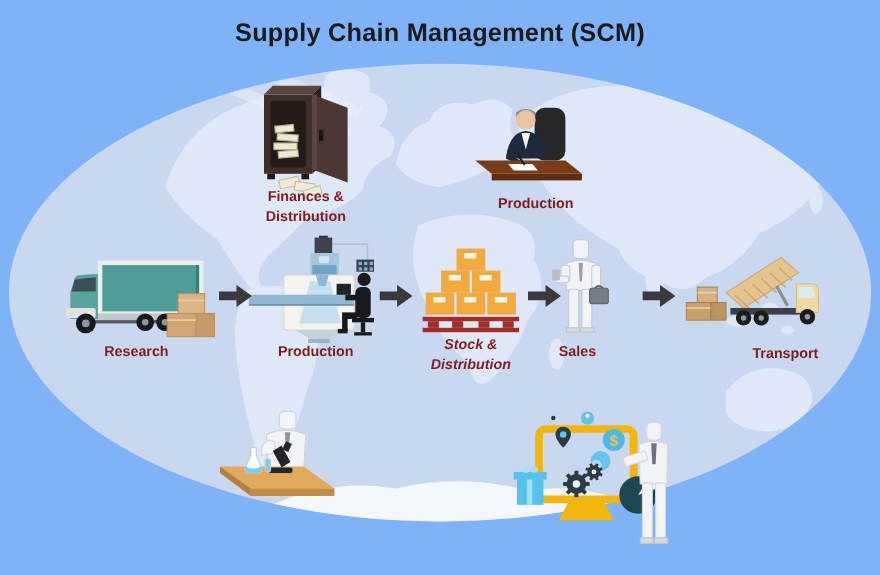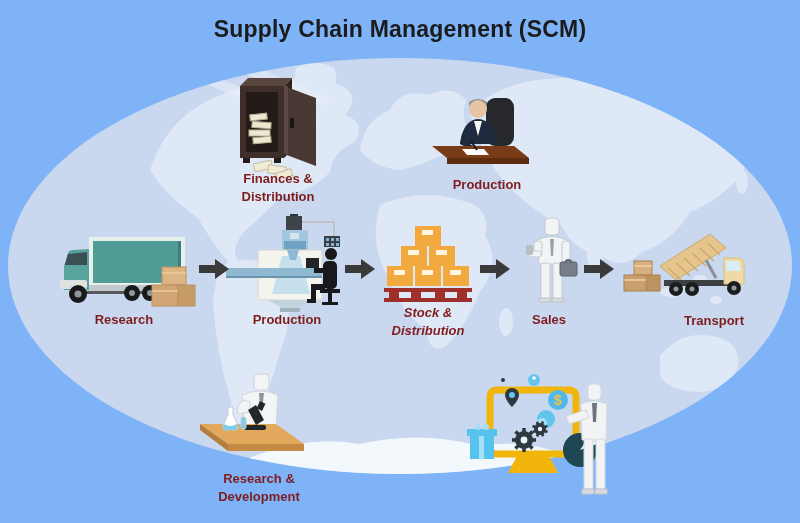--- a/index.html
+++ b/index.html
@@ -231,21 +231,21 @@
     <div class="label" style="left:44px; top:80px;font-style:italic;">
       <span>Stock &amp;</span>
       <span>Distribution</span>
     </div>
   </div>
 
   <svg class="arrow" style="left:480px; top:259px;" width="30" height="20" viewBox="0 0 30 20">
     <polygon points="0,6 16,6 16,0 30,10 16,20 16,14 0,14" fill="#3A3A3A"></polygon>
   </svg>
 
-  <div class="node" style="left:524px; top:216px;">
+  <div class="node" style="left:500px; top:216px;">
     <svg width="56" height="90" viewBox="0 0 56 90">
       <g fill="#F2F3F5" stroke="#C6CBD2" stroke-width="1">
         <rect x="21" y="2" width="14" height="17" rx="4"></rect>
         <path d="M13,24 Q28,17 43,24 L41,48 L15,48 Z"></path>
         <rect x="10" y="25" width="8" height="15" rx="3"></rect>
         <rect x="5" y="35" width="12" height="6" rx="2"></rect>
         <rect x="38" y="25" width="8" height="21" rx="3"></rect>
         <rect x="17" y="47" width="9" height="36" rx="2"></rect>
         <rect x="29" y="47" width="9" height="36" rx="2"></rect>
       </g>
@@ -312,24 +312,20 @@
       <polygon points="2,52 30,72 30,79 2,58" fill="#B37F3C"></polygon>
       <g fill="#23262A">
         <polygon points="50,38 58,33 66,48 58,53"></polygon>
         <rect x="46" y="53" width="22" height="5" rx="2"></rect>
         <rect x="60" y="30" width="6" height="8" transform="rotate(25 63 34)"></rect>
       </g>
       <path d="M30,35 h5 v7 l5,12 q1,4 -3,4 h-9 q-4,0 -3,-4 l5,-12 Z" fill="#FDFEFE" stroke="#C6CBD1"></path>
       <path d="M26,52 q6,4 13,0 l1,2 q0,4 -3,4 h-9 q-4,0 -3,-4 Z" fill="#7FCDEC"></path>
       <rect x="43" y="45" width="5" height="12" rx="2" fill="#7FCDEC" stroke="#C6CBD1"></rect>
     </svg>
-    <div class="label" style="left:61px; top:98px;">
-      <span>Research &amp;</span>
-      <span>Development</span>
-    </div>
   </div>
 
   <div class="node" style="left:462px; top:372px;">
     <svg width="150" height="126" viewBox="0 0 150 126">
       <rect x="28" y="18" width="86" height="64" rx="6" fill="none" stroke="#F2B50B" stroke-width="7"></rect>
       <polygon points="56,82 86,82 96,101 46,101" fill="#F2B50B"></polygon>
       <rect x="8" y="62" width="24" height="25" fill="#58C2EE"></rect>
       <rect x="17" y="62" width="5" height="25" fill="#A5E0F7"></rect>
       <rect x="5" y="57" width="30" height="7" fill="#58C2EE"></rect>
       <circle cx="16" cy="55" r="3" fill="#A5E0F7"></circle>

